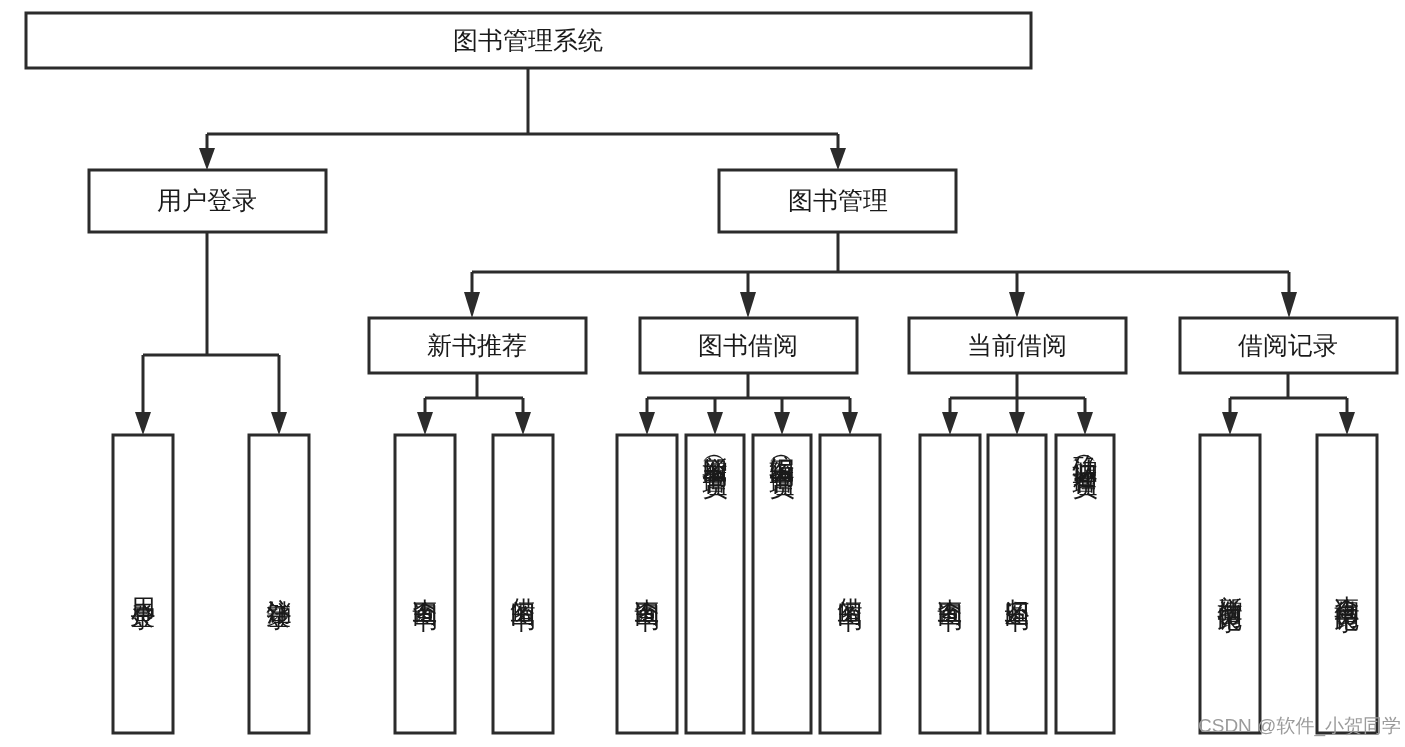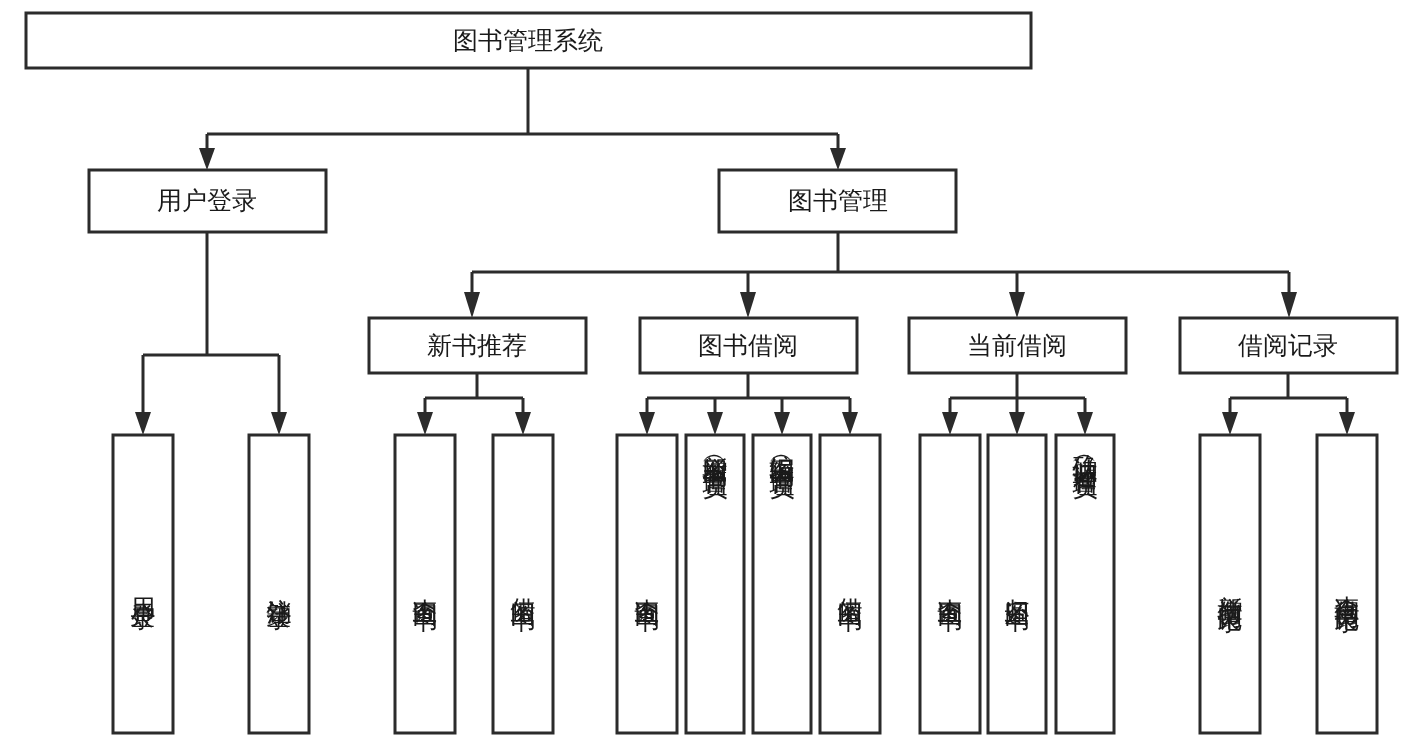--- a/index.html
+++ b/index.html
@@ -253,14 +253,15 @@
     <div class="leaf-text-cell" style="left:1192px; top:435px; width:60px; height:298px;">
       <span class="vtext">新增借阅记录</span>
     </div>
 
     <div class="leaf-text-cell" style="left:1309px; top:435px; width:60px; height:298px;">
       <span class="vtext">查询借阅记录</span>
     </div>
 
   </div>
 
+  <div class="watermark">CSDN @软件_小贺同学</div>
 
 </div>
 
 </body></html>

